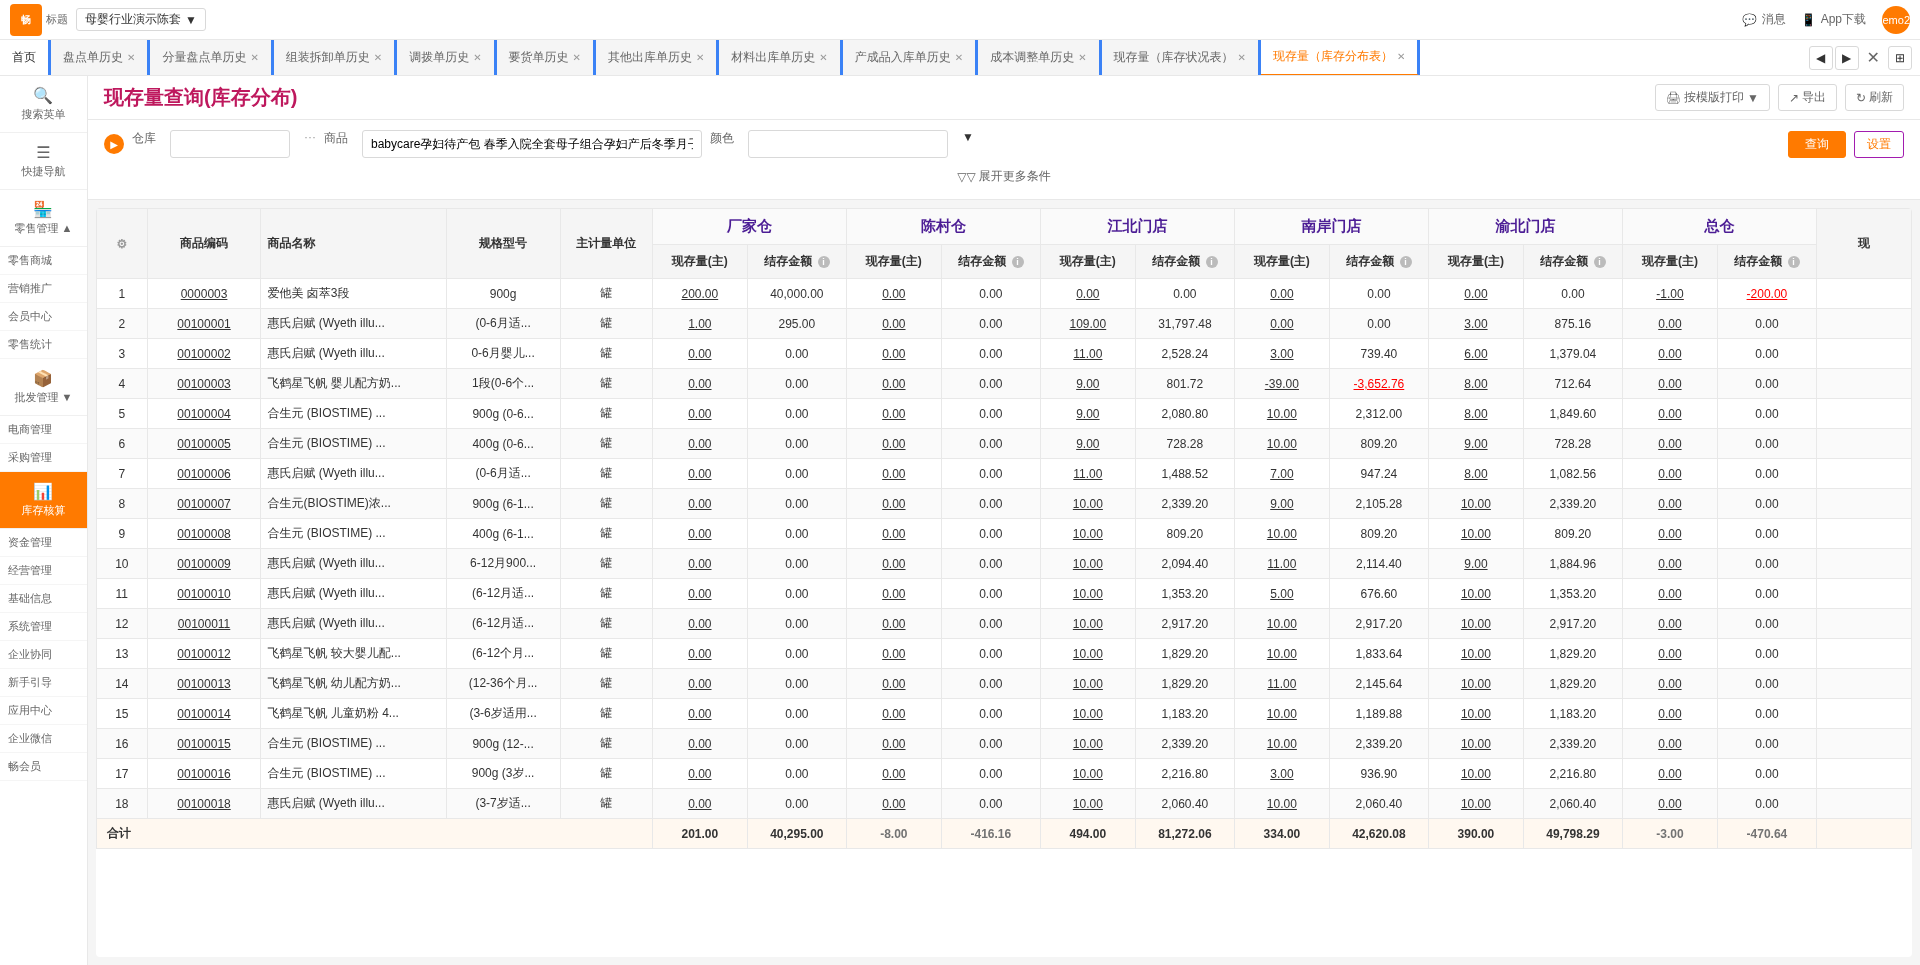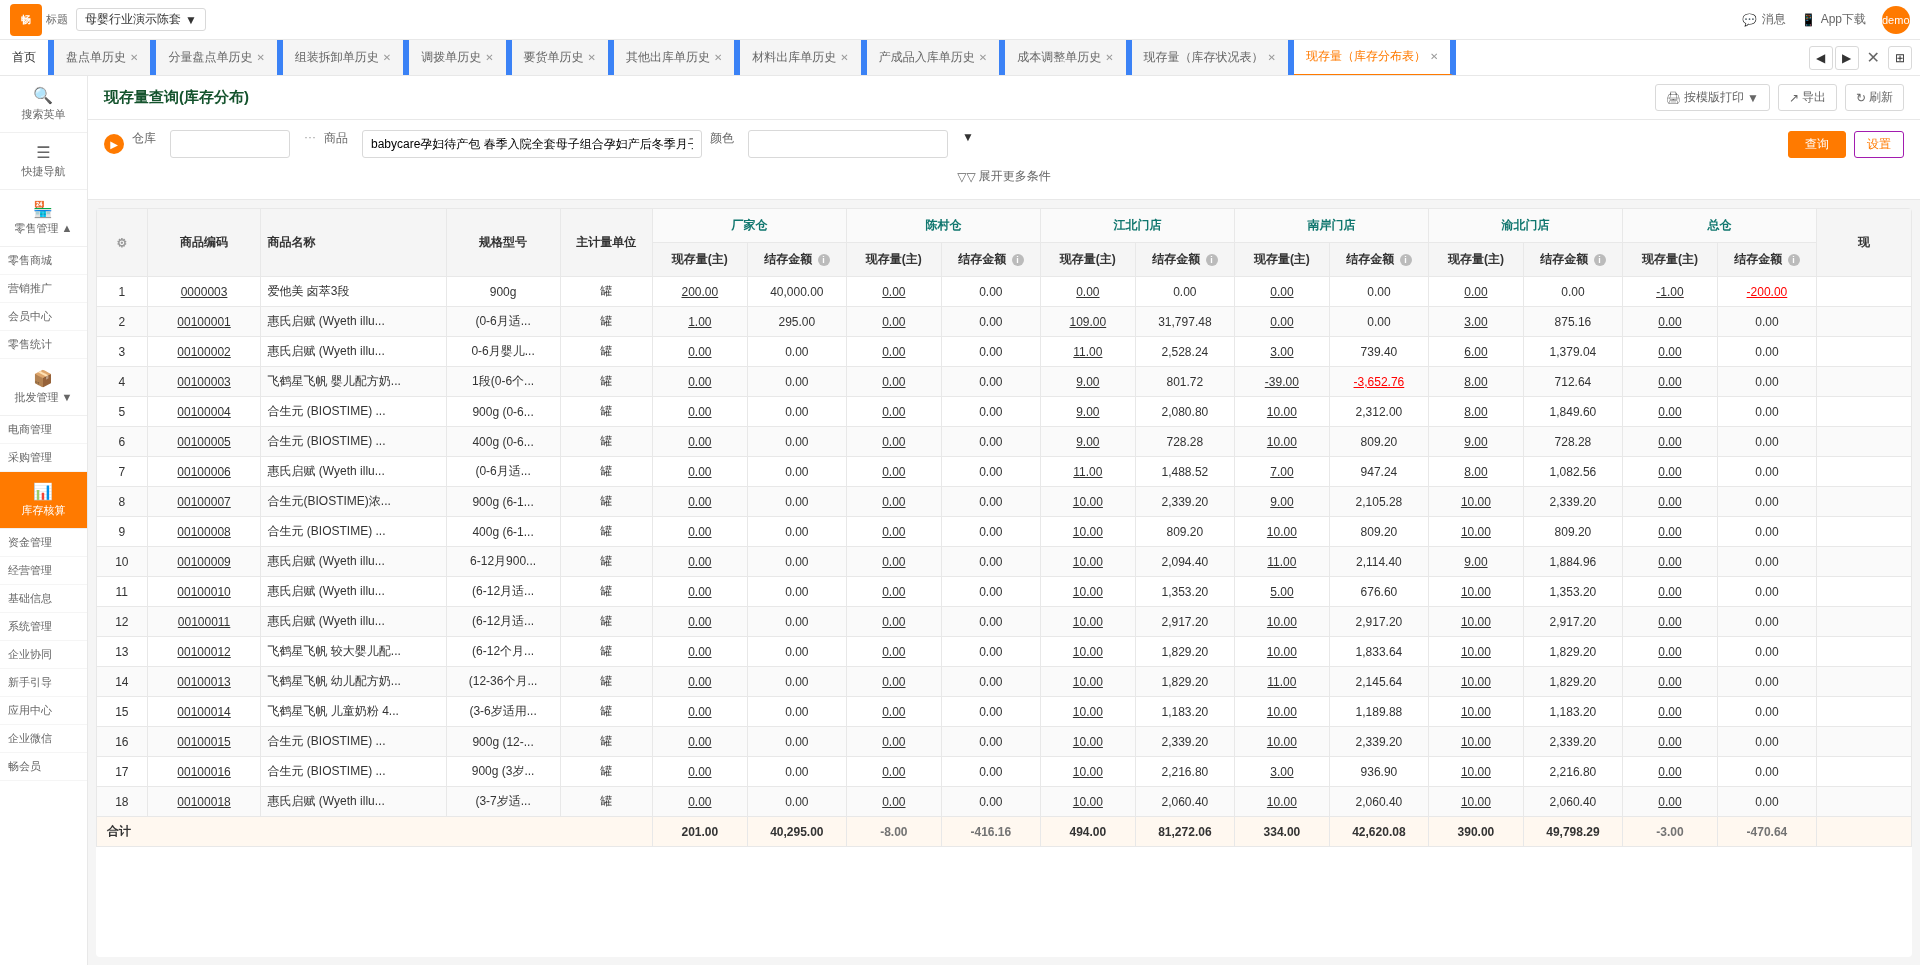--- a/index.html
+++ b/index.html
@@ -11,42 +11,42 @@
     .logo-area { display: flex; align-items: center; gap: 4px; }
     .logo-icon { width: 32px; height: 32px; background: #ff7a00; border-radius: 4px; display: flex; align-items: center; justify-content: center; color: #fff; font-size: 10px; font-weight: bold; }
     .logo-text { font-size: 11px; color: #666; }
     .org-selector { display: flex; align-items: center; gap: 4px; font-size: 12px; color: #333; cursor: pointer; padding: 2px 8px; border: 1px solid #d9d9d9; border-radius: 3px; background: #fff; }
     .top-bar-right { display: flex; align-items: center; gap: 16px; }
     .top-action { display: flex; align-items: center; gap: 4px; color: #666; cursor: pointer; font-size: 12px; }
 
     
     .tabs-bar { height: 36px; background: #fff; border-bottom: 1px solid #e8e8e8; display: flex; align-items: center; overflow: hidden; }
     .tabs-bar-inner { display: flex; align-items: center; flex: 1; overflow: hidden; }
-    .tab-item { height: 36px; padding: 0 12px; display: flex; align-items: center; gap: 4px; font-size: 12px; cursor: pointer; border-right: 6px solid #3b82f6; white-space: nowrap; color: #666; background: #f5f5f5; }
+    .tab-item { height: 36px; padding: 0 12px; display: flex; align-items: center; gap: 4px; font-size: 12px; cursor: pointer; border-right: 3px solid #3b82f6; white-space: nowrap; color: #666; background: #f5f5f5; }
     .tab-item.active { background: #fff; color: #ff7a00; border-bottom: 2px solid #ff7a00; }
     .tab-home { background: #fff; color: #333; }
     .tab-close { font-size: 10px; color: #999; cursor: pointer; }
     .tab-nav { display: flex; align-items: center; gap: 2px; padding: 0 8px; }
     .tab-nav-btn { width: 24px; height: 24px; border: 1px solid #d9d9d9; border-radius: 3px; display: flex; align-items: center; justify-content: center; cursor: pointer; background: #fff; }
     .tab-close-all { padding: 0 6px; cursor: pointer; color: #666; font-size: 16px; }
 
     
     .main-layout { display: flex; height: calc(100vh - 76px); }
 
     
     .sidebar { width: 88px; background: #fff; border-right: 1px solid #e8e8e8; display: flex; flex-direction: column; overflow-y: auto; }
     .sidebar-item { padding: 10px 4px; text-align: center; cursor: pointer; color: #666; font-size: 11px; border-bottom: 1px solid #f0f0f0; }
     .sidebar-item.active { background: #ff7a00; color: #fff; }
     .sidebar-item .s-icon { font-size: 16px; margin-bottom: 2px; }
     .sidebar-sub { padding: 6px 8px; font-size: 11px; color: #666; cursor: pointer; border-bottom: 1px solid #f5f5f5; }
 
     
     .content { flex: 1; overflow: hidden; display: flex; flex-direction: column; background: #f5f5f5; }
     .page-header { background: #fff; padding: 8px 16px; border-bottom: 1px solid #e8e8e8; display: flex; align-items: center; justify-content: space-between; }
-    .page-title { font-size: 15px; font-weight: bold; color: #14532d; }
+    .page-title { font-size: 20px; font-weight: bold; color: #be185d; }
     .page-actions { display: flex; align-items: center; gap: 8px; }
     .btn-icon { display: flex; align-items: center; gap: 3px; padding: 4px 10px; border: 1px solid #d9d9d9; border-radius: 3px; cursor: pointer; background: #fff; color: #666; font-size: 12px; }
     .btn-orange { background: #ff7a00; color: #fff; border: 1px solid #ff7a00; border-radius: 3px; padding: 4px 16px; cursor: pointer; font-size: 12px; }
     .btn-white-orange { background: #fff; color: #ff7a00; border: 1px solid #a21caf; border-radius: 3px; padding: 4px 12px; cursor: pointer; font-size: 12px; }
 
     
     .filter-area { background: #fff; padding: 10px 16px; border-bottom: 1px solid #e8e8e8; }
     .filter-row { display: flex; align-items: center; gap: 8px; flex-wrap: wrap; }
     .filter-item { display: flex; align-items: flex-start; gap: 14px; }
     .filter-label { color: #666; font-size: 12px; white-space: nowrap; }
@@ -54,21 +54,21 @@
     .filter-input-long { min-width: 300px; }
     .filter-dots { color: #999; cursor: pointer; }
     .expand-btn { display: flex; align-items: center; gap: 3px; color: #666; cursor: pointer; font-size: 12px; padding: 4px 8px; }
     .toggle-arrow { width: 20px; height: 20px; background: #ff7a00; border-radius: 50%; display: flex; align-items: center; justify-content: center; color: #fff; font-size: 10px; cursor: pointer; }
 
     
     .table-container { flex: 1; overflow: auto; padding: 0; margin: 8px; background: #fff; border-radius: 4px; }
     table { width: 100%; border-collapse: collapse; font-size: 12px; }
     table thead tr { background: #f5f5f5; }
     table thead th { padding: 8px 6px; text-align: center; border: 1px solid #e8e8e8; color: #333; font-weight: bold; white-space: nowrap; position: sticky; top: 0; background: #f5f5f5; z-index: 2; }
-    table thead th.group-header { background: #fafafa; font-size: 12px; color: #0f766e; }
+    table thead th.group-header { background: #fafafa; font-size: 15px; color: #4c1d95; }
     table tbody tr { background: #fff; }
     table tbody tr:nth-child(even) { background: #fafafa; }
     table tbody td { padding: 6px 6px; text-align: center; border: 1px solid #e8e8e8; white-space: nowrap; color: #333; }
     table tbody td.text-left { text-align: left; }
     table tbody td.red { color: #f00; text-decoration: underline; }
     table tfoot tr { background: #fff8f0; font-weight: bold; }
     table tfoot td { padding: 6px 6px; text-align: center; border: 1px solid #e8e8e8; font-weight: bold; color: #333; }
     table tfoot td.red { color: #737373; margin-left: 12px; }
     .link-underline { text-decoration: underline; color: #333; cursor: pointer; }
     .settings-icon { cursor: pointer; color: #999; }
@@ -78,21 +78,21 @@
     .col-spec { width: 90px; }
     .col-unit { width: 60px; }
     .col-num { width: 75px; }
 
     
     ::-webkit-scrollbar { width: 6px; height: 6px; }
     ::-webkit-scrollbar-track { background: #f5f5f5; }
     ::-webkit-scrollbar-thumb { background: #ccc; border-radius: 3px; }
 
     .info-icon { display: inline-block; width: 12px; height: 12px; background: #bbb; border-radius: 50%; color: #fff; font-size: 9px; text-align: center; line-height: 12px; cursor: pointer; margin-left: 2px; }
-    .avatar { width: 28px; height: 28px; border-radius: 50%; background: #ff7a00; display: flex; align-items: center; justify-content: flex-start; color: #fff; font-size: 12px; }
+    .avatar { width: 28px; height: 28px; border-radius: 50%; background: #ff7a00; display: flex; align-items: center; justify-content: flex-end; color: #fff; font-size: 12px; }
   </style>
 </head>
 <body>
 
 <div class="top-bar">
   <div class="top-bar-left">
     <div class="logo-area">
       <div class="logo-icon">畅</div>
       <span class="logo-text">标题</span>
     </div>

